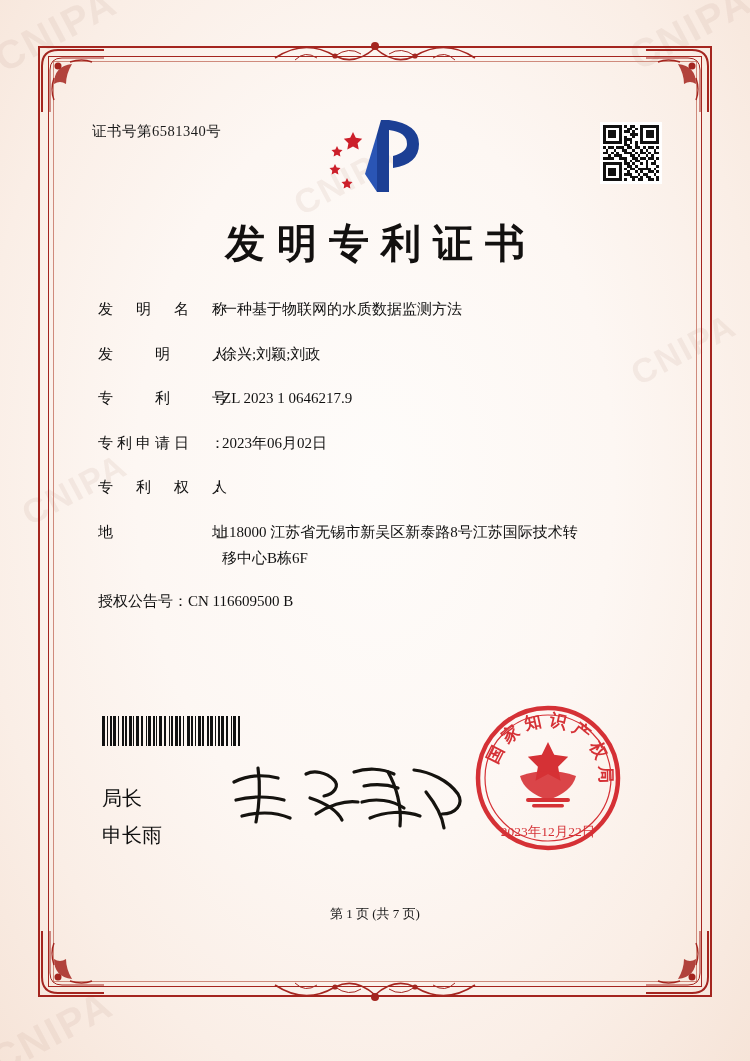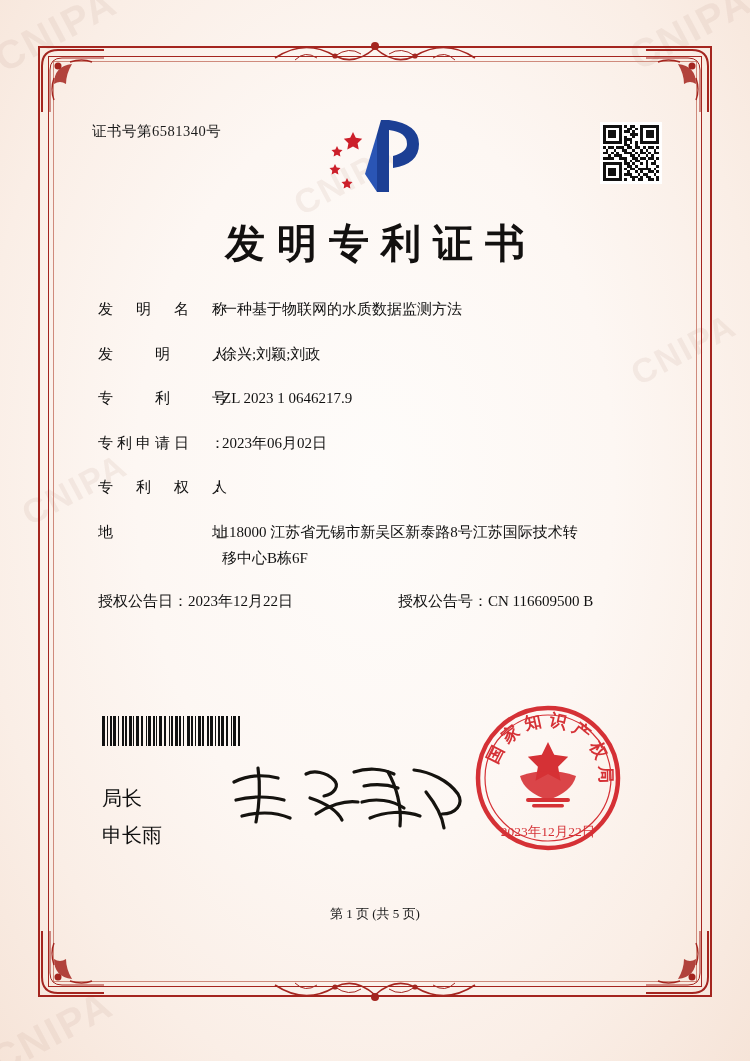--- a/index.html
+++ b/index.html
@@ -804,23 +804,20 @@
       <div class="field">
         <span class="f-label">地　　　　　址</span>
         <span class="f-colon">：</span>
         <span class="f-value">
           <span>118000 江苏省无锡市新吴区新泰路8号江苏国际技术转</span>
           <span class="second-line">移中心B栋6F</span>
         </span>
       </div>
 
       <div class="grant-row">
-        <span class="g1">
-          <span>授权公告日</span><span>：</span><span>2023年12月22日</span>
-        </span>
         <span class="g2">
           <span>授权公告号</span><span>：</span><span>CN 116609500 B</span>
         </span>
       </div>
     </div>
 
 
     <div class="barcode">
       <i style="width:3px"></i>
         <i style="width:2px;background:transparent"></i>
@@ -936,17 +933,17 @@
 
           <path id="ringpath" d="M80 80 m-52,0 a52,52 0 1,1 104,0" fill="none"></path>
           <text font-family="'Liberation Serif', serif" font-size="17" font-weight="bold" fill="#d0161c" letter-spacing="6">
             <textPath href="#ringpath" startOffset="8%">国家知识产权局</textPath>
           </text>
           <text x="80" y="138" text-anchor="middle" font-family="'Liberation Serif', serif" font-size="13.5" fill="#d0161c">2023年12月22日</text>
         </g>
       </svg>
     </div>
 
-    <div class="page-num">第 1 页 (共 5 页)</div>
+    <div class="page-num">第 1 页 (共 7 页)</div>
   </div>
 
 
 </div>
 
 </body></html>

